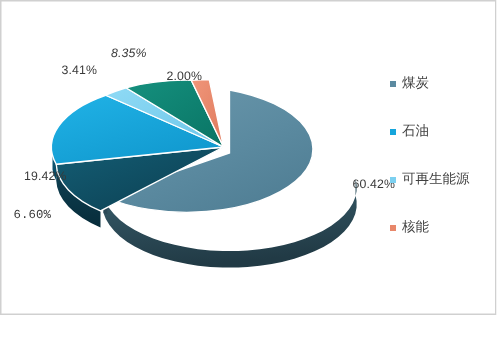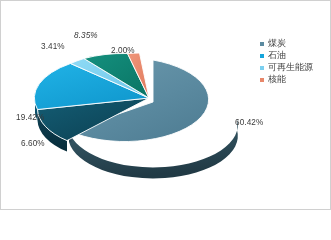--- a/index.html
+++ b/index.html
@@ -30,25 +30,25 @@
     position: absolute;
     font-size: 8.2px;
     color: #3a3a3a;
     white-space: nowrap;
     letter-spacing: 0.1px;
     font-family: "Liberation Sans", "DejaVu Sans", sans-serif;
   }
   #legend {
     position: absolute;
     right: 6px;
-    top: 36px;
+    top: 48px;
     width: 64px;
     display: flex;
     flex-direction: column;
-    gap: 0;
+    gap: 20px;
   }
   .legend-row {
     display: flex;
     align-items: center;
     height: 12px;
   }
   .legend-swatch {
     width: 4px;
     height: 4px;
     flex: 0 0 auto;
@@ -173,21 +173,21 @@
     <g>
       <path d="M 148.0 97.0
                L 138.5 52.0
                A 84 42 0 0 0 126.5 52.5
                Z" fill="url(#gradNucTop)" stroke="#ffffff" stroke-width="0.9"></path>
     </g>
   </svg>
 
   <div class="pct-label" style="left:234px; top:117px;">60.42%</div>
 
-  <div class="pct-label" style="left:20px; top:138px;">6.60%</div>
+  <div class="pct-label" style="left:8px; top:138px;font-family:Liberation Mono, monospace;">6.60%</div>
 
   <div class="pct-label" style="left:15px; top:72px;margin-top:40px;">19.42%</div>
 
   <div class="pct-label" style="left:40px; top:41px;">3.41%</div>
 
   <div class="pct-label" style="left:73px; top:30px;font-style:italic;">8.35%</div>
 
   <div class="pct-label" style="left:110px; top:29px;margin-top:16px;">2.00%</div>
 
   <div id="legend">

